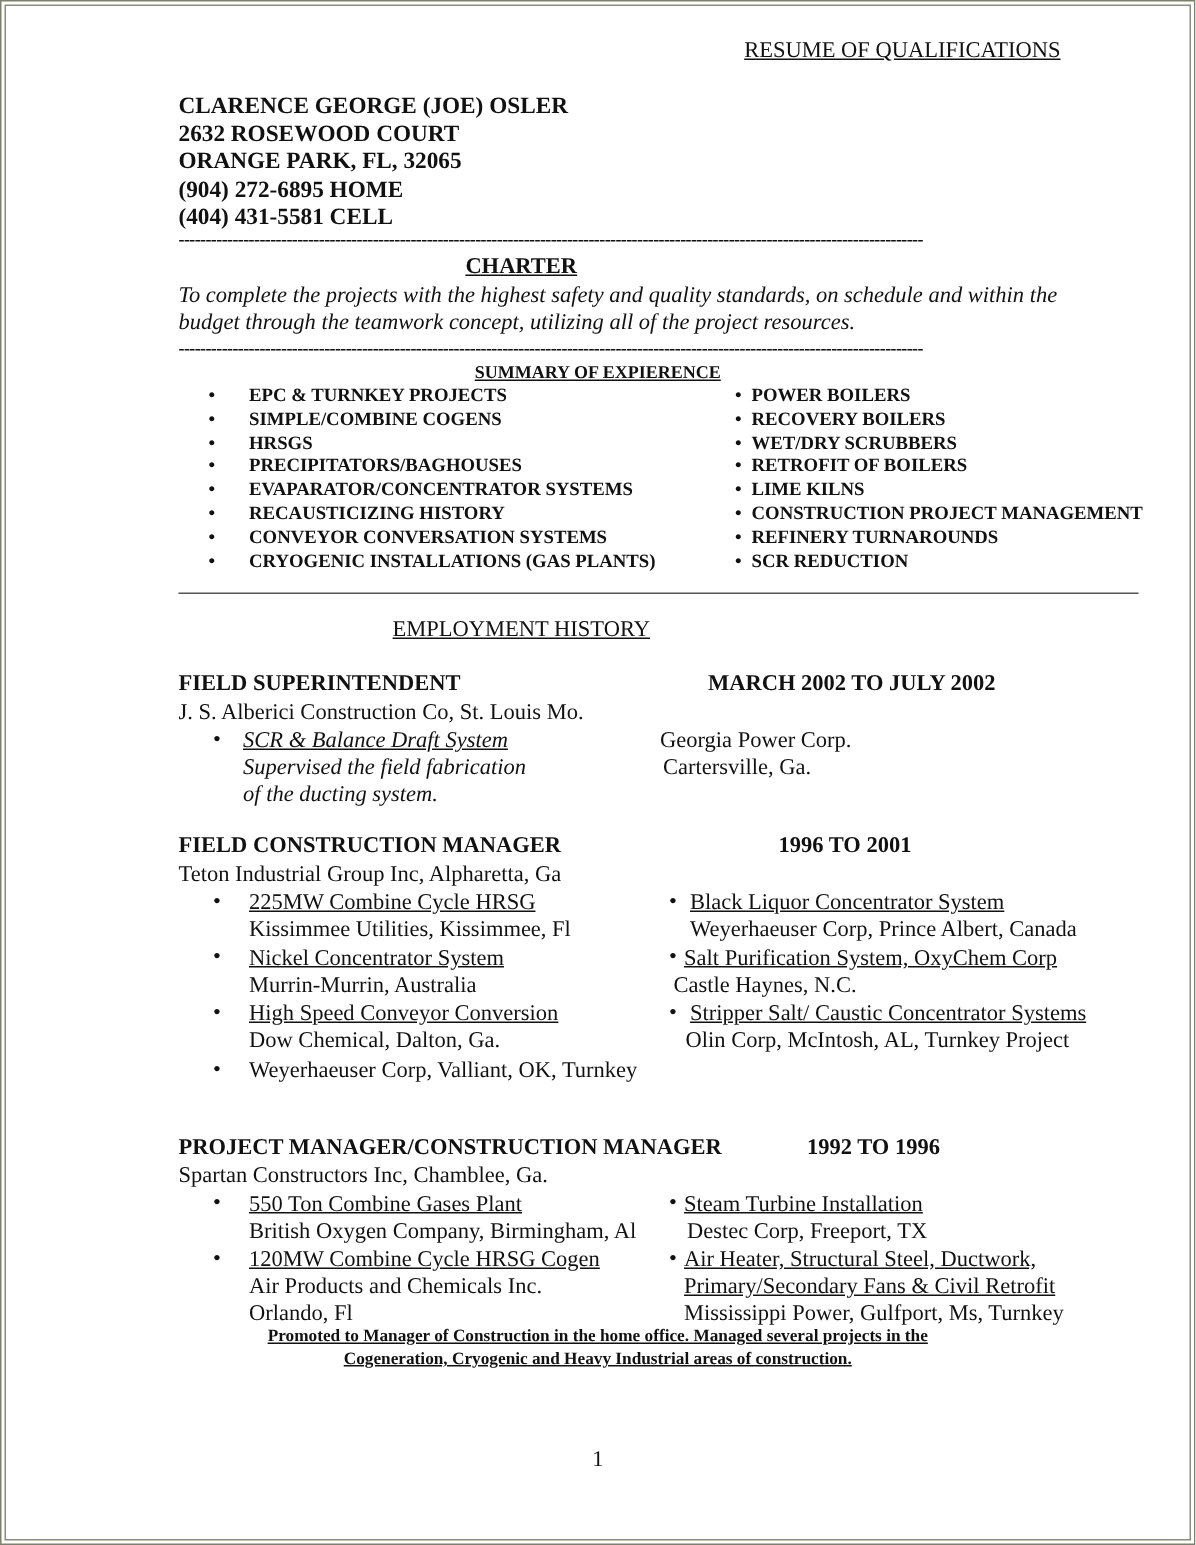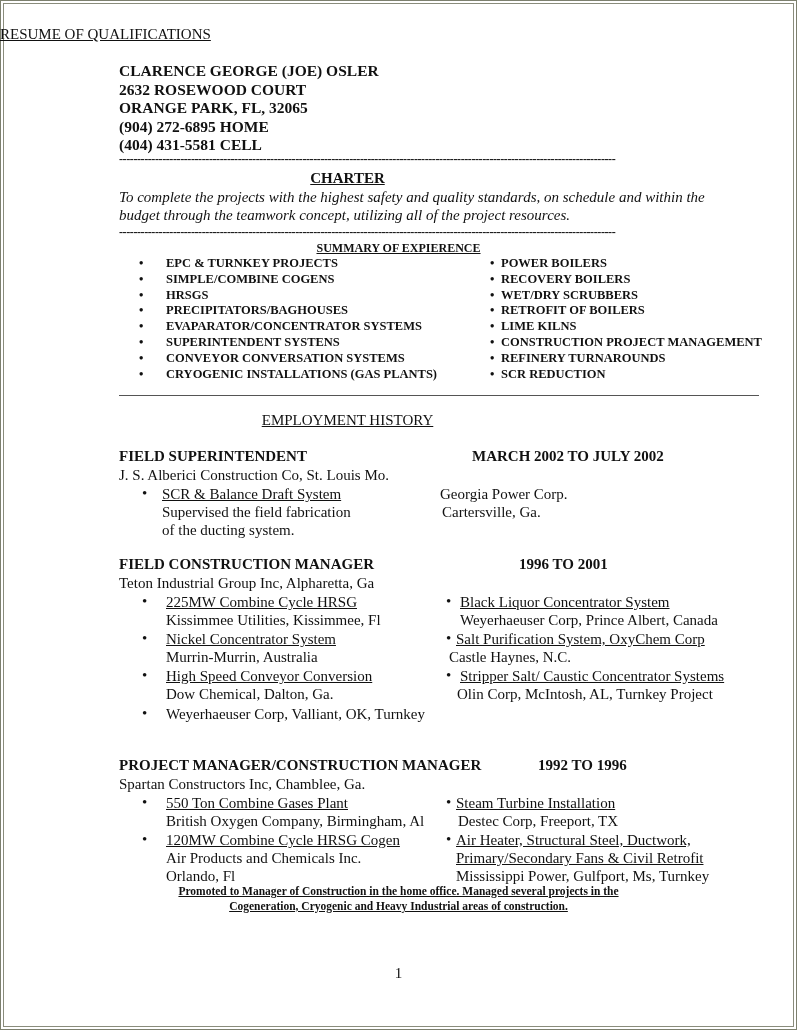--- a/index.html
+++ b/index.html
@@ -3,21 +3,21 @@
   <meta charset="utf-8">
   <style>
     html, body { margin: 0; padding: 0; background: #ffffff; }
     body { width: 797px; height: 1030px; position: relative; overflow: hidden;
       font-family: "Liberation Serif", "DejaVu Serif", serif; color: #111; }
     .frame-outer { position: absolute; left: 0; top: 0; width: 795px; height: 1028px;
       border: 1px solid #7d806e; }
     .frame-inner { position: absolute; left: 3px; top: 3px; width: 789px; height: 1022px;
       border: 1px solid #8a8c7c; }
     .abs { position: absolute; white-space: nowrap; }
-    .title { left: 0; width: 707px; text-align: left; top: 26px; font-size: 15px; text-decoration: underline; }
+    .title { left: 0; width: 707px; text-align: right; top: 26px; font-size: 15px; text-decoration: underline; }
     .contact { left: 119px; top: 62px; font-weight: bold; font-size: 15.5px; line-height: 18.5px; }
     .dash { left: 119px; font-size: 12px; letter-spacing: -0.4px; font-weight: bold; overflow: hidden; }
     .center-head { left: 0; width: 695px; text-align: center; font-weight: bold; text-decoration: underline; }
     .charter-text { left: 119px; top: 188px; font-size: 15px; line-height: 18px; font-style: italic; }
     .sum-list { font-weight: bold; font-size: 12.5px; line-height: 15.8px; list-style: none; margin: 0; padding: 0; }
     .sum-list li { position: relative; }
     .sum-left li { padding-left: 27px; }
     .sum-left li::before { content: "•"; position: absolute; left: 0; }
     .sum-right li { padding-left: 11px; }
     .sum-right li::before { content: "•"; position: absolute; left: 0; }
@@ -57,21 +57,21 @@
 <div class="abs dash" style="top:225px; width:640px;">------------------------------------------------------------------------------------------------------------------------------------------</div>
 
 <div class="abs center-head" style="top:241px; font-size:12px; left:0; width:797px;">SUMMARY OF EXPIERENCE</div>
 
 <ul class="abs sum-list sum-left" style="left:139px; top:256px;">
   <li>EPC &amp; TURNKEY PROJECTS</li>
   <li>SIMPLE/COMBINE COGENS</li>
   <li>HRSGS</li>
   <li>PRECIPITATORS/BAGHOUSES</li>
   <li>EVAPARATOR/CONCENTRATOR SYSTEMS</li>
-  <li>SUPERINTENDENT SYSTENS</li>
+  <li>RECAUSTICIZING HISTORY</li>
   <li>CONVEYOR CONVERSATION SYSTEMS</li>
   <li>CRYOGENIC INSTALLATIONS (GAS PLANTS)</li>
 </ul>
 
 <ul class="abs sum-list sum-right" style="left:490px; top:256px;">
   <li> POWER BOILERS</li>
   <li>RECOVERY BOILERS</li>
   <li> WET/DRY SCRUBBERS</li>
   <li>RETROFIT OF BOILERS</li>
   <li>LIME KILNS</li>
@@ -81,21 +81,21 @@
 </ul>
 
 <div class="abs hr-line" style="top:395px;"></div>
 
 <div class="abs center-head" style="top:412px; font-size:15px; font-weight:normal;">EMPLOYMENT HISTORY</div>
 
 <div class="abs emp-title" style="left:119px; top:448px;">FIELD SUPERINTENDENT</div>
 <div class="abs emp-title" style="left:472px; top:448px;">MARCH 2002 TO JULY 2002</div>
 <div class="abs normal" style="left:119px; top:466px;">J. S. Alberici Construction Co, St. Louis Mo.</div>
 <span class="bul" style="left:142px; top:485px;">•</span>
-<div class="abs normal" style="left:162px; top:485px;">
+<div class="abs normal" style="left:162px; top:485px;font-style:italic;">
   <div class="u">SCR &amp; Balance Draft System</div>
   <div>Supervised the field fabrication</div>
   <div>of the ducting system.</div>
 </div>
 <div class="abs normal" style="left:440px; top:485px;">
   <div>Georgia Power Corp.</div>
   <div style="margin-left:2px;">Cartersville, Ga.</div>
 </div>
 
 <div class="abs emp-title" style="left:119px; top:556px;">FIELD CONSTRUCTION MANAGER</div>

